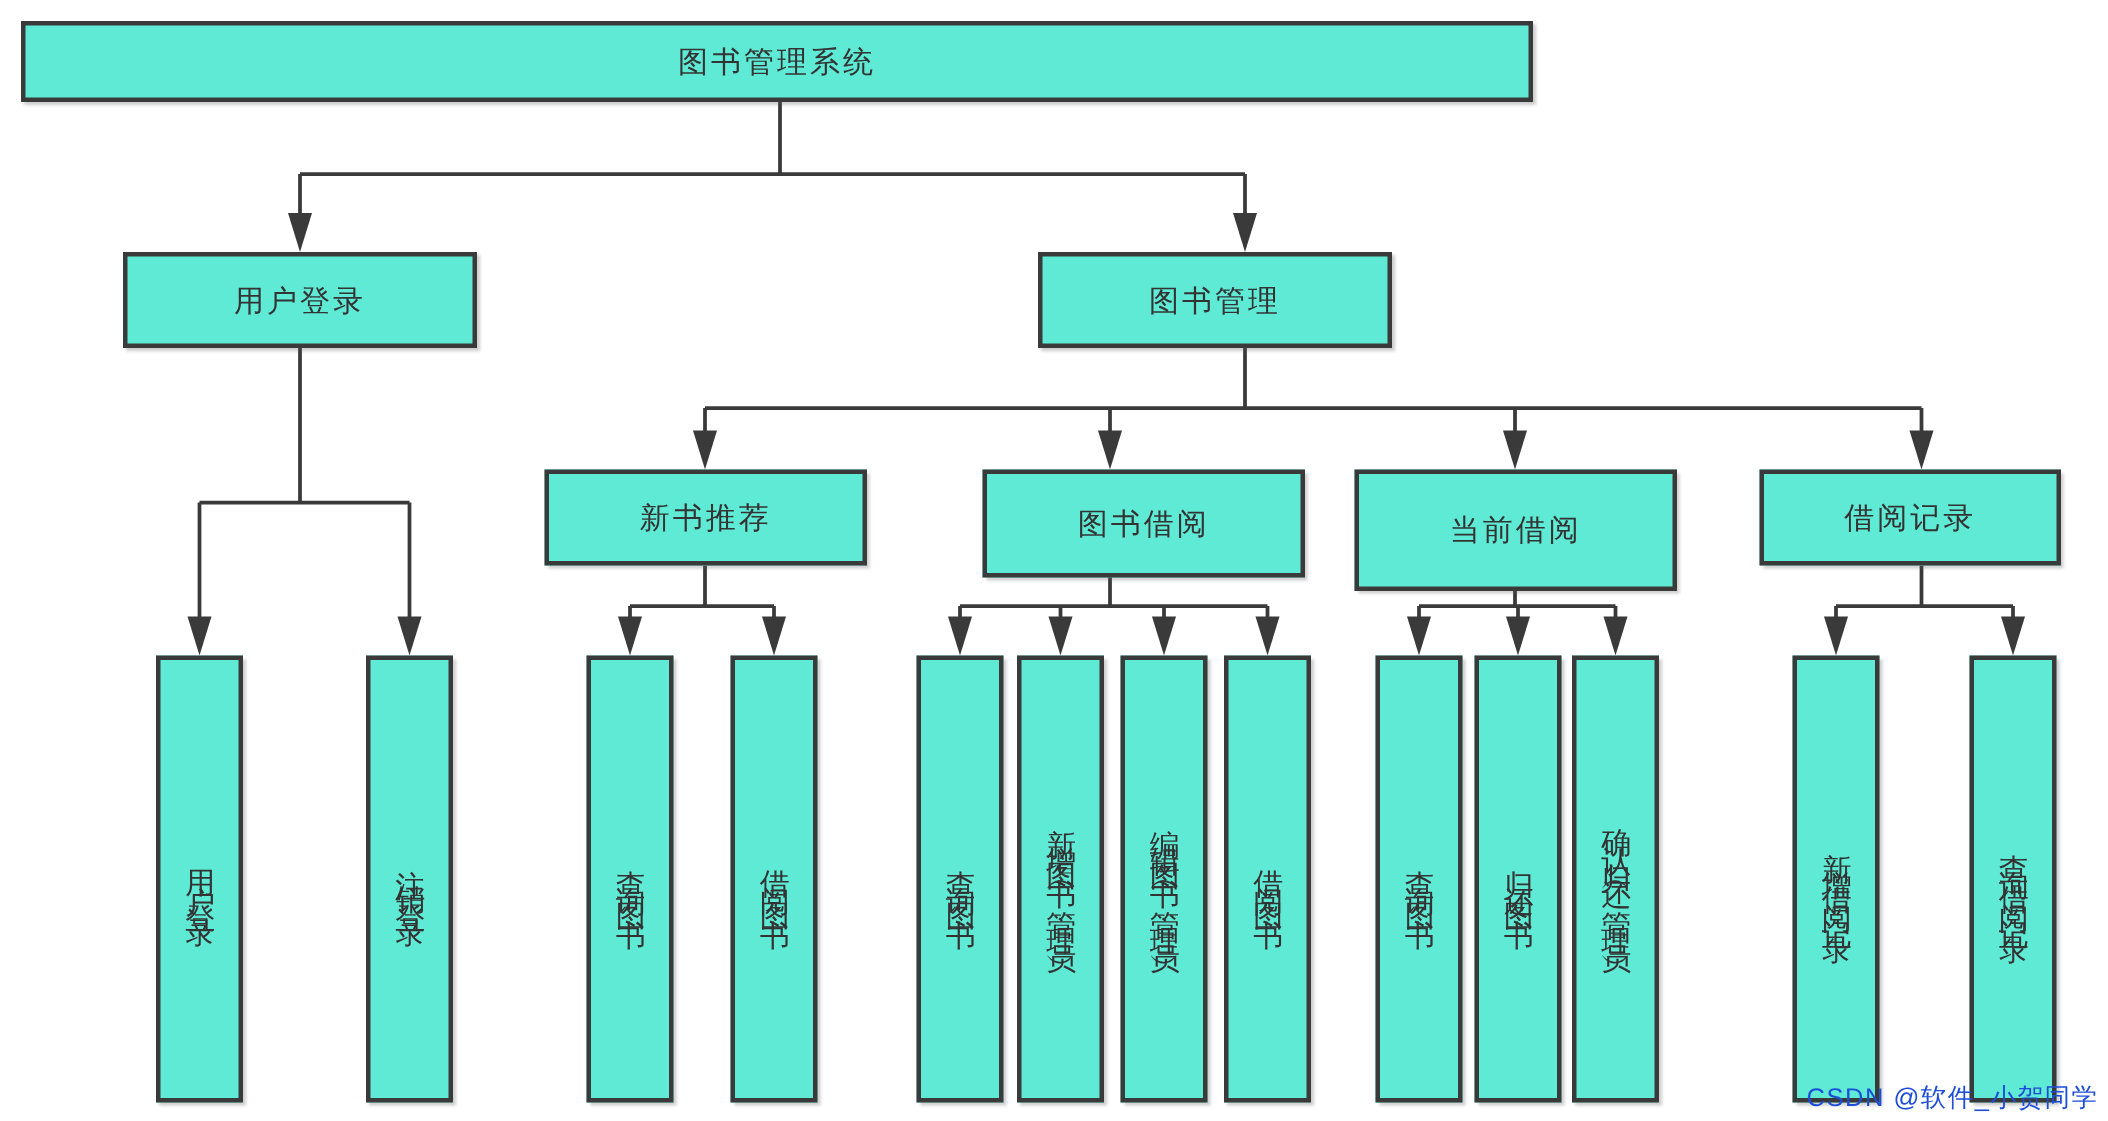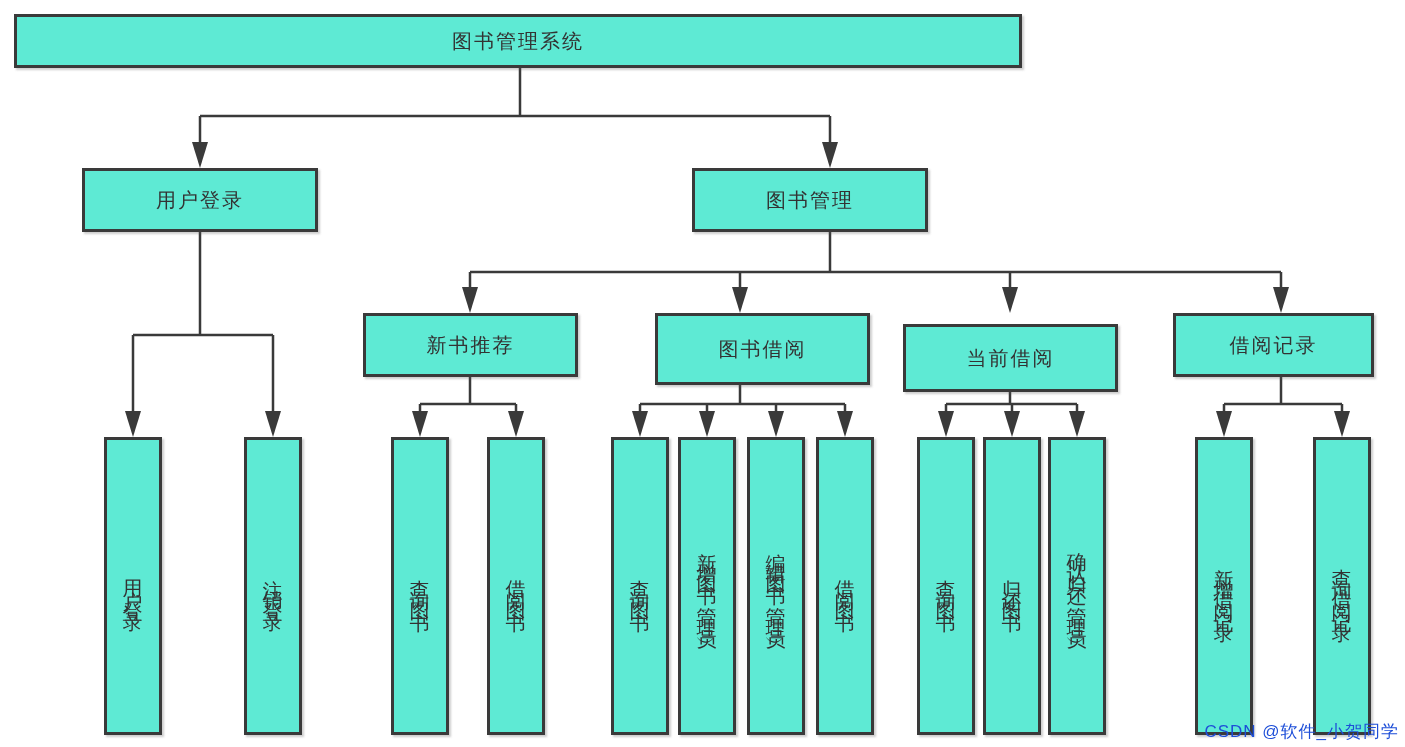--- a/index.html
+++ b/index.html
@@ -79,21 +79,21 @@
 <div class="node" style="left:692px;top:168px;width:236px;height:64px">
   <span class="label">图书管理</span>
 </div>
 
 <div class="node" style="left:363px;top:313px;width:215px;height:64px">
   <span class="label">新书推荐</span>
 </div>
 <div class="node" style="left:655px;top:313px;width:215px;height:72px">
   <span class="label">图书借阅</span>
 </div>
-<div class="node" style="left:903px;top:324px;width:215px;height:68px">
+<div class="node" style="left:903px;top:313px;width:215px;height:81px">
   <span class="label">当前借阅</span>
 </div>
 <div class="node" style="left:1173px;top:313px;width:201px;height:64px">
   <span class="label">借阅记录</span>
 </div>
 
 <div class="node leaf" style="left:104px;top:437px;width:58px;height:298px">
   <span class="label">用户登录</span>
 </div>
 <div class="node leaf" style="left:244px;top:437px;width:58px;height:298px">

